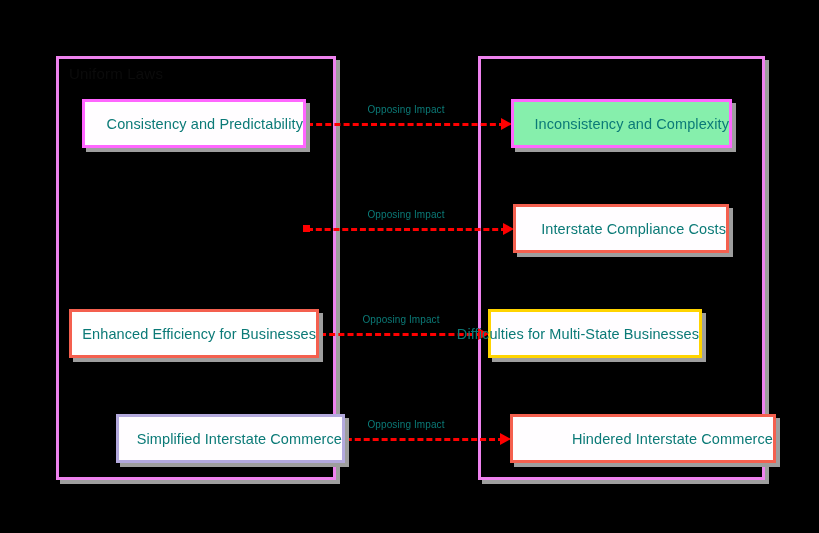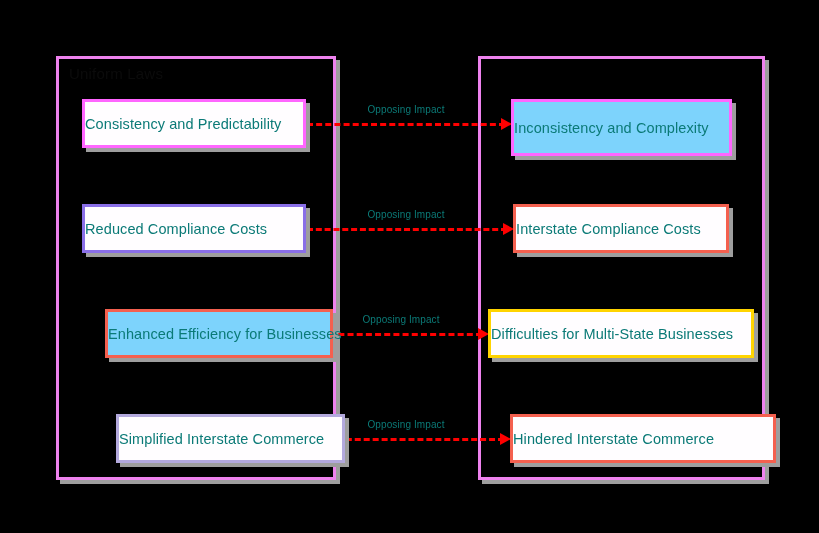--- a/index.html
+++ b/index.html
@@ -39,21 +39,21 @@
   }
 
   
   .node {
     position: absolute;
     box-sizing: border-box;
     background: #fffdff;
     border: 3px solid #cccccc;
     display: flex;
     align-items: center;
-    justify-content: flex-start;
+    justify-content: flex-end;
     box-shadow: 4px 4px 0 0 #9e9e9e;
   }
   .node-label {
     font-size: 14.5px;
     color: #0b7a77;
     white-space: nowrap;
     letter-spacing: .1px;
   }
 
   
@@ -113,35 +113,32 @@
   <div class="edge-label" id="e2l" style="left: 401px; top: 314px; color: rgb(11, 122, 119);">Opposing Impact</div>
 
   <div class="edge" id="e3" style="left: 310px; top: 438px; width: 194px; border-top-color: rgb(255, 0, 0);"></div>
   <div class="arrowtail" id="e3t" style="left: 306px; top: 435px; background: rgb(255, 0, 0);"></div>
   <div class="arrowhead" id="e3h" style="left: 500px; top: 433px; border-left-color: rgb(255, 0, 0);"></div>
   <div class="edge-label" id="e3l" style="left: 406px; top: 419px; color: rgb(11, 122, 119);">Opposing Impact</div>
 
   <div class="node" id="n0" style="left: 82px; top: 99px; width: 224px; height: 49px; border-color: rgb(255, 102, 255); background: rgb(255, 253, 255);">
     <span class="node-label">Consistency and Predictability</span>
   </div>
-  <div class="node" id="n1" style="left: 82px; top: 204px; width: 224px; height: 49px; border-color: rgb(138, 111, 232); background: rgb(255, 253, 255);">
-    <span class="node-label">Reduced Compliance Costs</span>
-  </div>
-  <div class="node" id="n2" style="left: 69px; top: 309px; width: 228px; height: 49px; border-color: rgb(244, 96, 79); background: #7dd3fc; margin-left: 36px;">
+  <div class="node" id="n2" style="left: 69px; top: 309px; width: 250px; height: 49px; border-color: rgb(244, 96, 79); background: #ffffff;">
     <span class="node-label">Enhanced Efficiency for Businesses</span>
   </div>
   <div class="node" id="n3" style="left: 80px; top: 414px; width: 229px; height: 49px; border-color: rgb(179, 169, 221); background: rgb(255, 253, 255); margin-left: 36px;">
     <span class="node-label">Simplified Interstate Commerce</span>
   </div>
-  <div class="node" id="n4" style="left: 511px; top: 99px; width: 221px; height: 57px; border-color: rgb(255, 102, 255); background: #7dd3fc;">
+  <div class="node" id="n4" style="left: 511px; top: 99px; width: 221px; height: 49px; border-color: rgb(255, 102, 255); background: #86efac;">
     <span class="node-label">Inconsistency and Complexity</span>
   </div>
   <div class="node" id="n5" style="left: 513px; top: 204px; width: 216px; height: 49px; border-color: rgb(244, 96, 79); background: rgb(255, 253, 255);">
     <span class="node-label">Interstate Compliance Costs</span>
   </div>
-  <div class="node" id="n6" style="left: 488px; top: 309px; width: 266px; height: 49px; border-color: rgb(255, 212, 0); background: rgb(255, 253, 255);">
+  <div class="node" id="n6" style="left: 488px; top: 309px; width: 214px; height: 49px; border-color: rgb(255, 212, 0); background: rgb(255, 253, 255);">
     <span class="node-label">Difficulties for Multi-State Businesses</span>
   </div>
   <div class="node" id="n7" style="left: 510px; top: 414px; width: 266px; height: 49px; border-color: rgb(244, 96, 79); background: rgb(255, 253, 255);">
     <span class="node-label">Hindered Interstate Commerce</span>
   </div>
 
 </div>
 
 </body></html>

